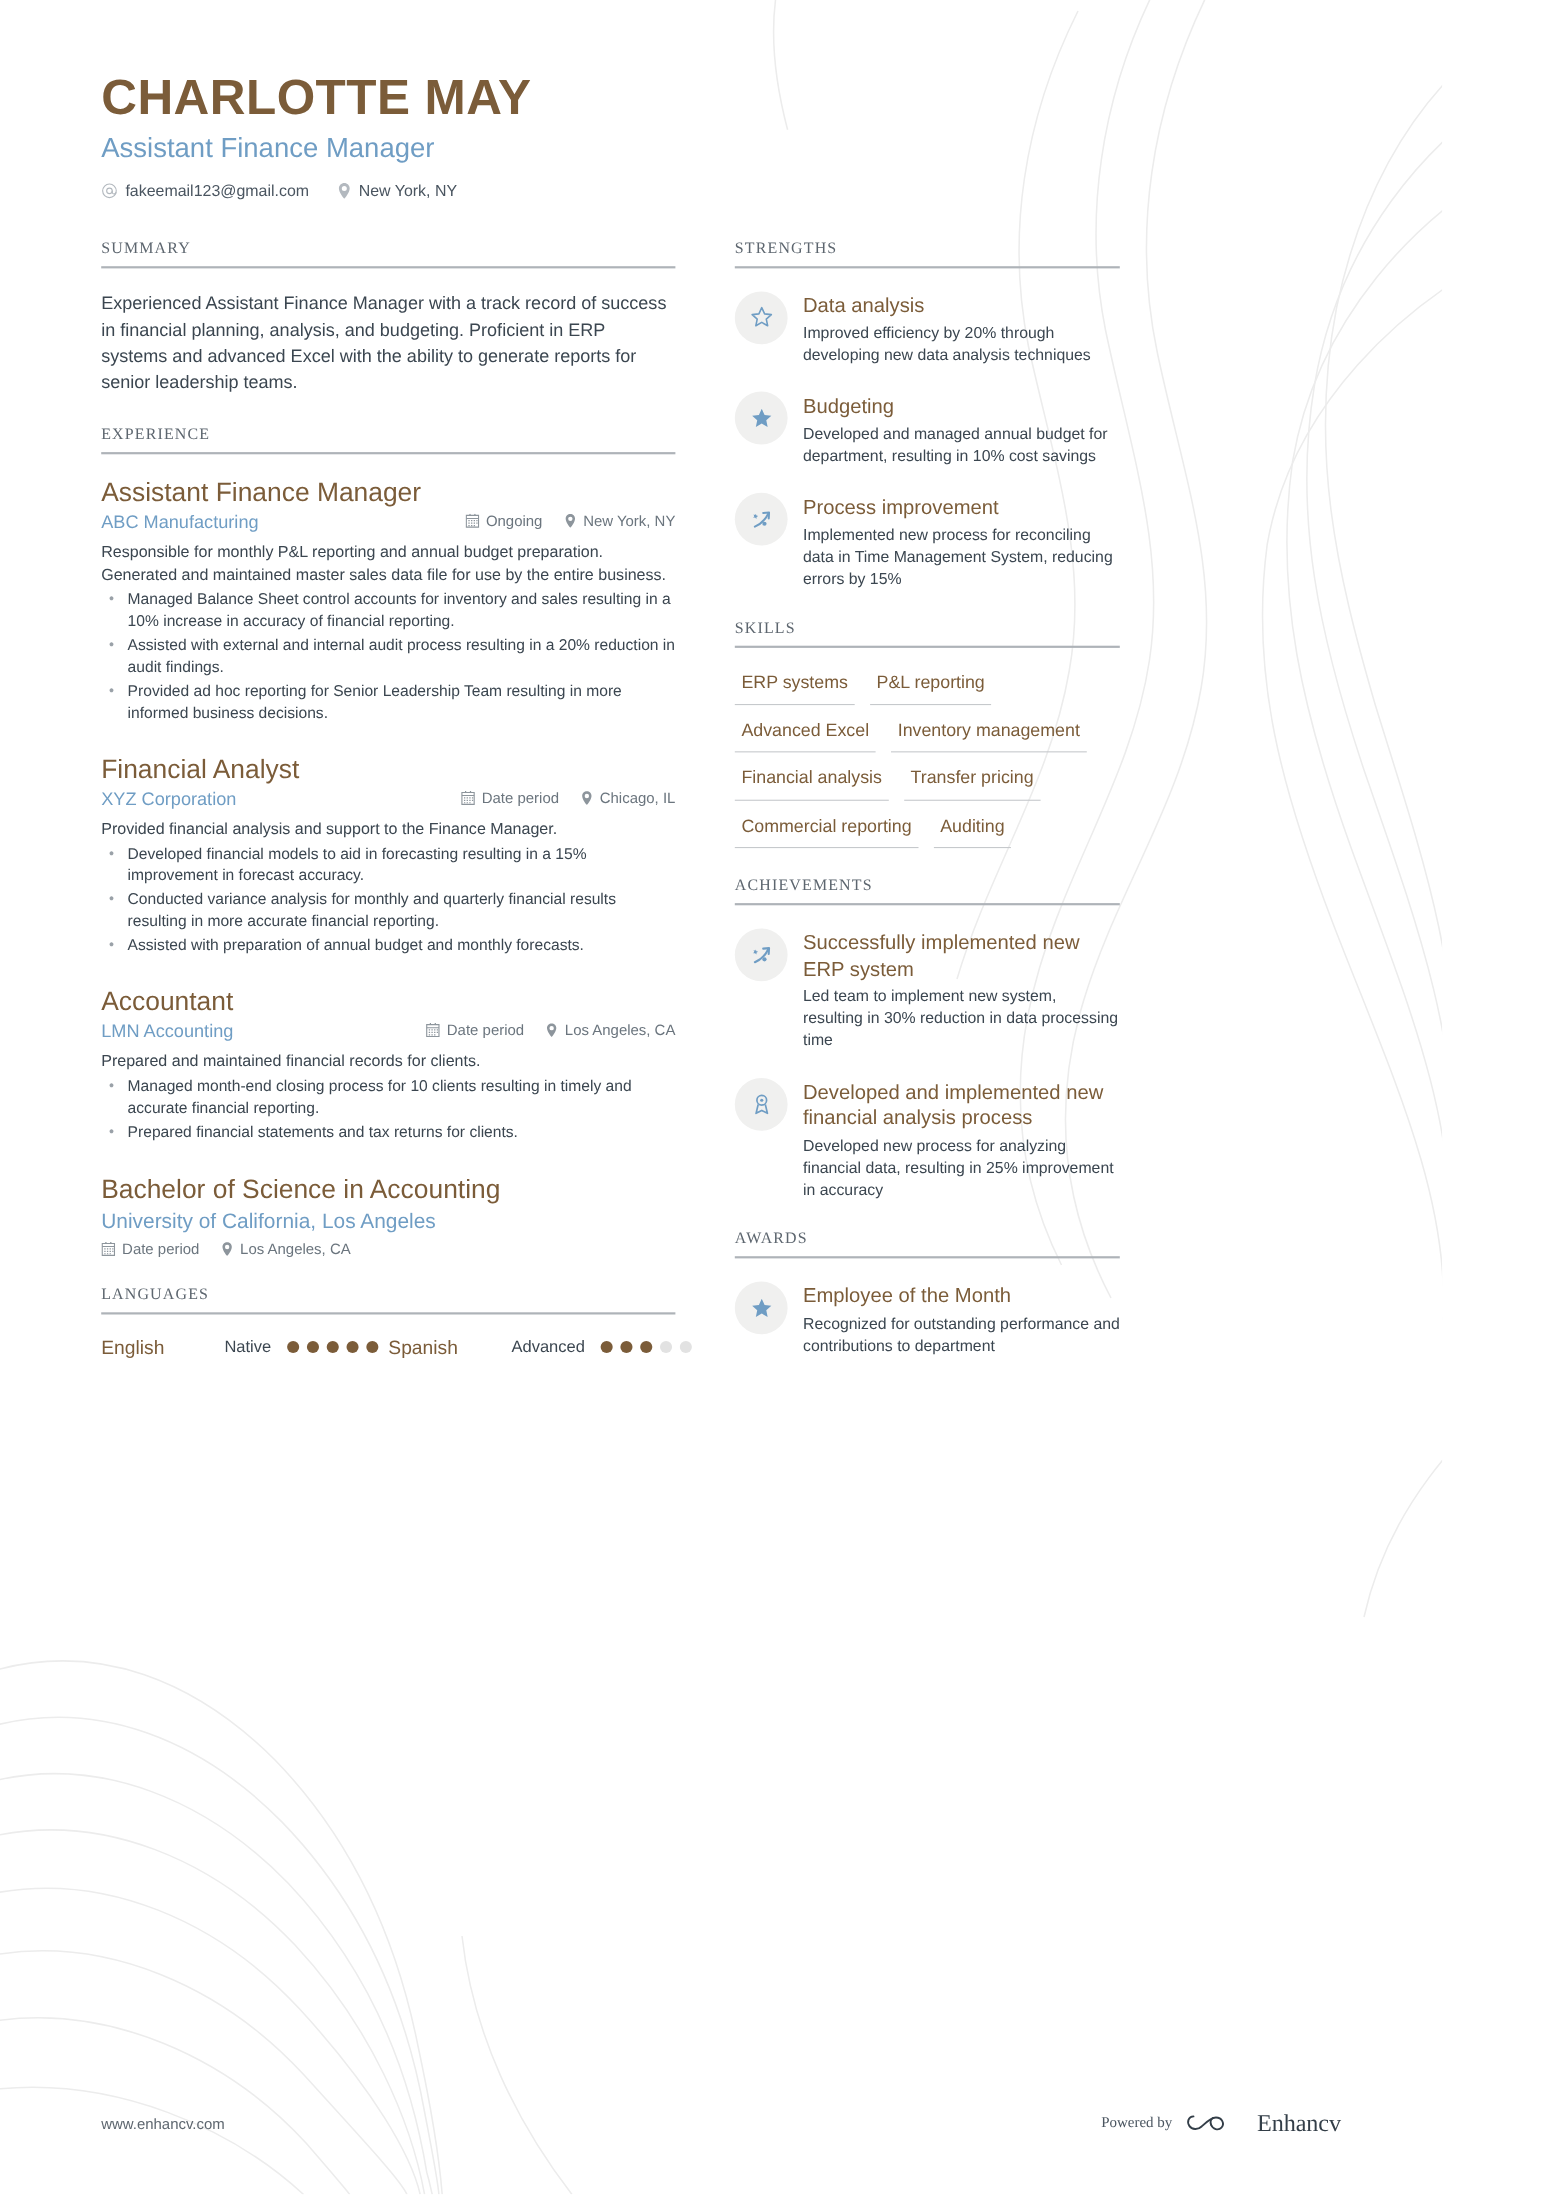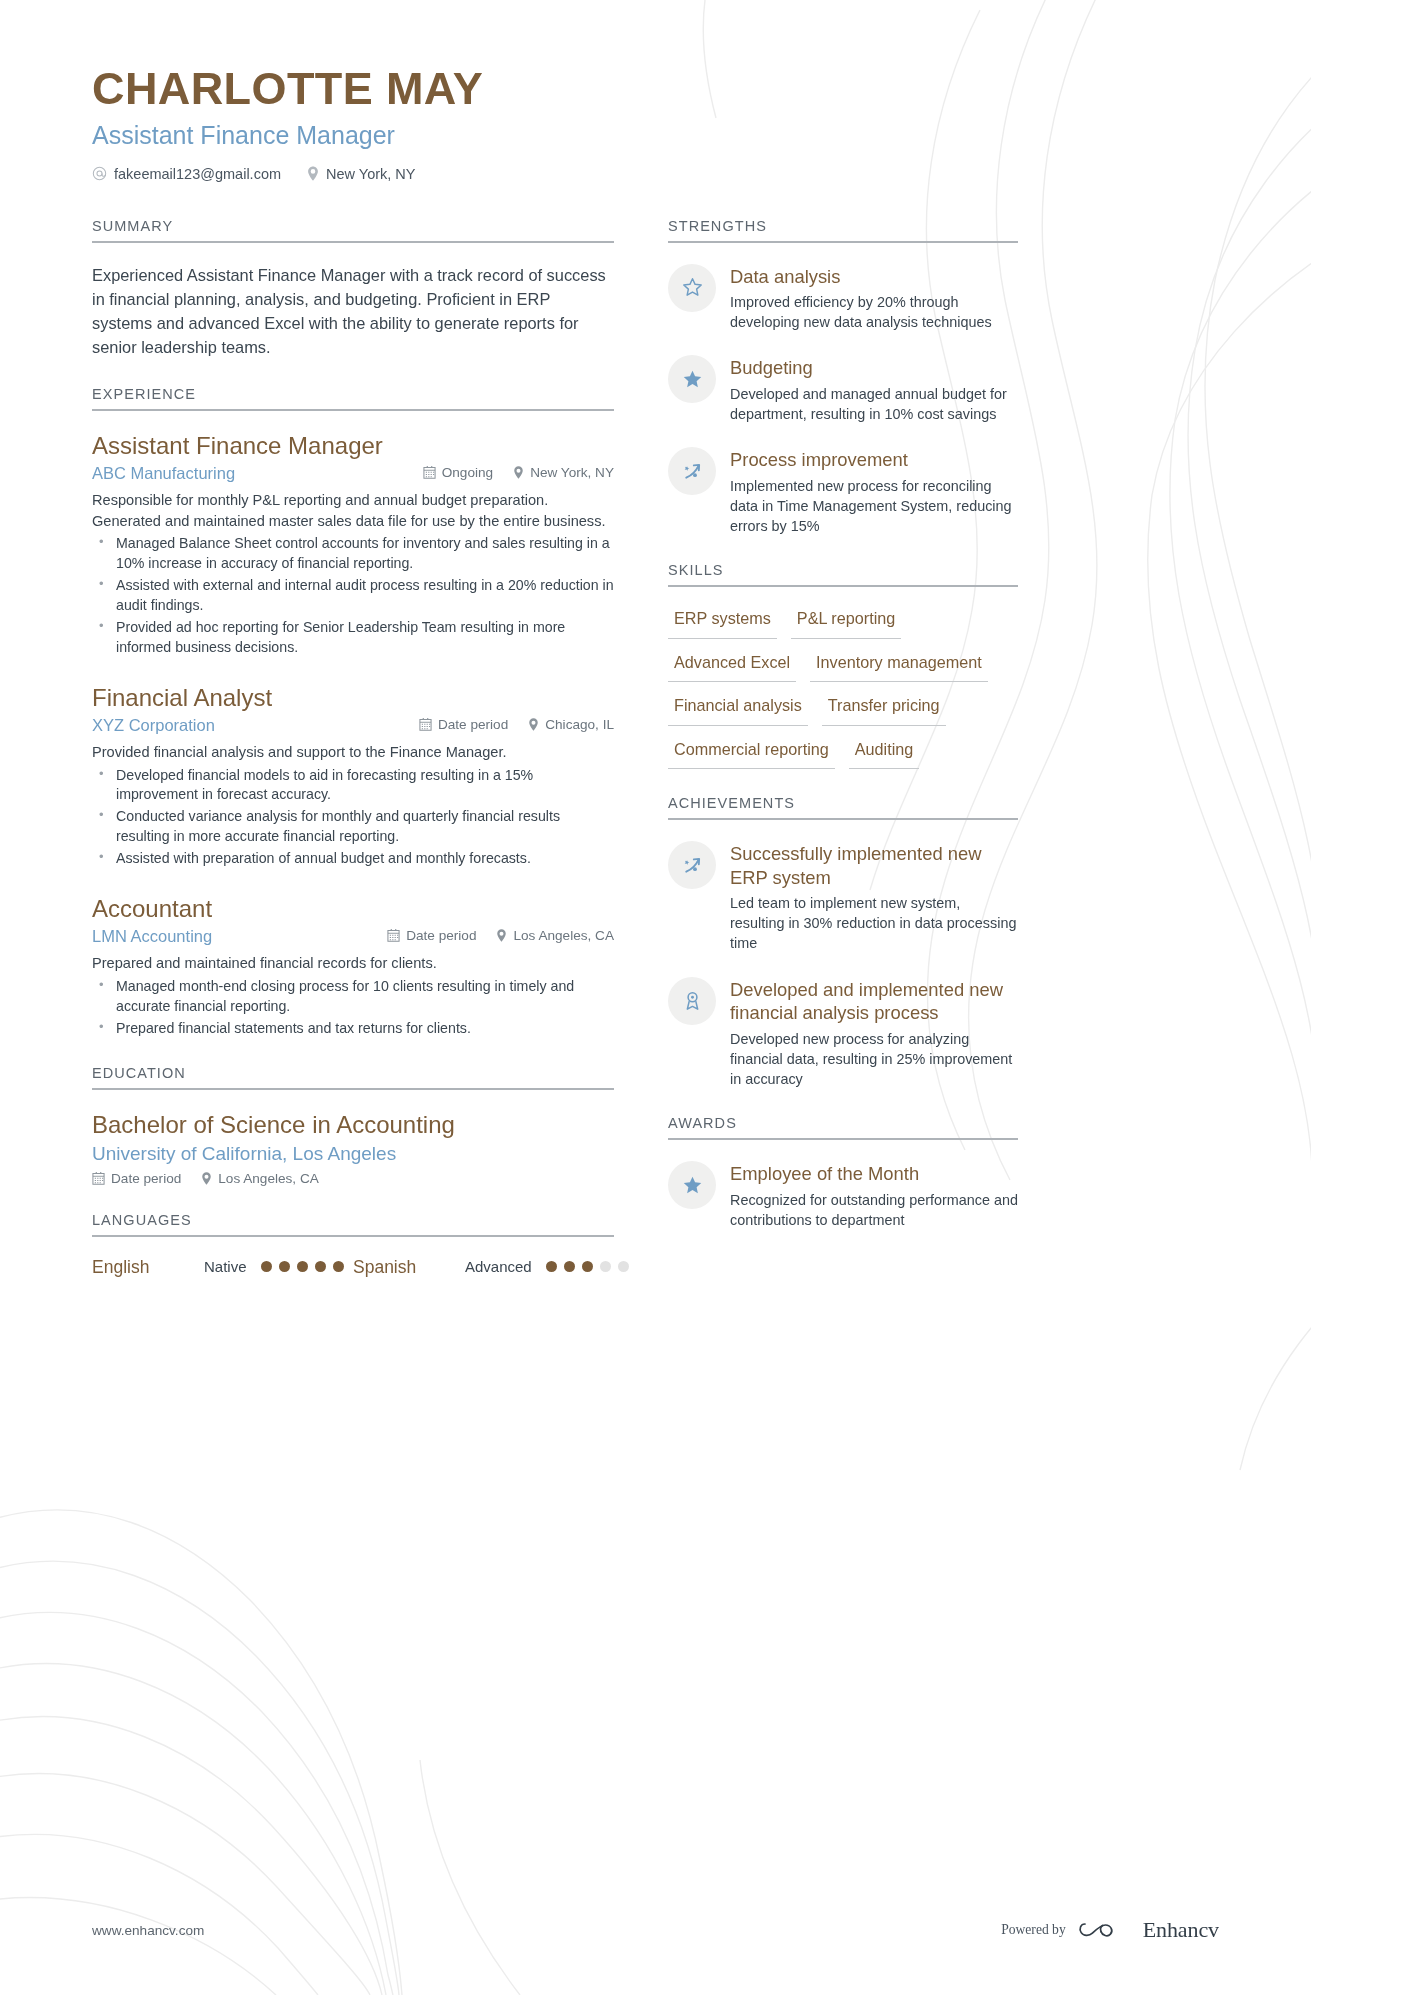--- a/index.html
+++ b/index.html
@@ -75,20 +75,21 @@
   
   .sect { margin-bottom: 26px; }
   .sect-title {
     font-size: 14.5px;
     letter-spacing: 1.05px;
     color: #5d666f;
     text-transform: uppercase;
     padding-bottom: 7px;
     border-bottom: 2.2px solid #aeb3b8;
     margin-bottom: 20px;
+    font-family: Liberation Serif, serif;
   }
 
   
   .summary-text {
     font-size: 16.4px;
     line-height: 1.48;
     color: #3b4650;
   }
 
   
@@ -405,21 +406,20 @@
             </div>
             <div class="job-desc">Prepared and maintained financial records for clients.</div>
             <ul class="bullets">
               <li>Managed month-end closing process for 10 clients resulting in timely and accurate financial reporting.</li>
               <li>Prepared financial statements and tax returns for clients.</li>
             </ul>
           </div>
         </div>
 
         <div class="sect">
-          <div class="sect-title">EDUCATION</div>
           <div>
             <div class="edu-title">Bachelor of Science in Accounting</div>
             <div class="edu-school">University of California, Los Angeles</div>
             <div class="edu-meta">
               <span class="meta-chip">
                 <span class="ic">
                   <svg width="13" height="13" viewBox="0 0 14 14" fill="currentColor">
                     <path d="M4 0h1.2v1.5H4zM8.8 0H10v1.5H8.8z"></path>
                     <path d="M1 1.6h12v11.6H1z" fill="none" stroke="currentColor" stroke-width="1.1"></path>
                     <path d="M1 4.6h12" stroke="currentColor" stroke-width="1"></path>

